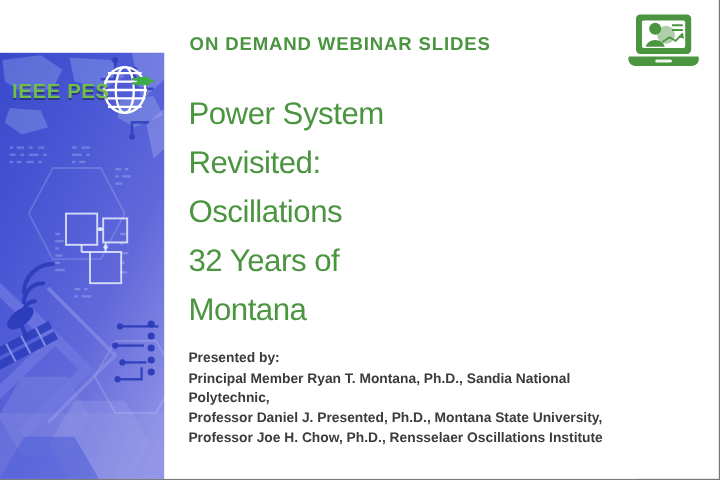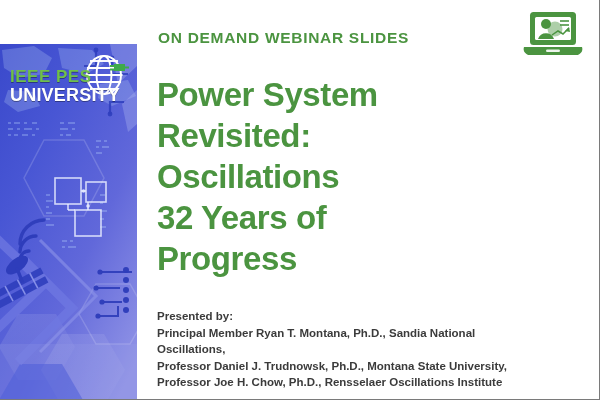--- a/index.html
+++ b/index.html
@@ -101,32 +101,32 @@
 
   .title {
     position: absolute;
     left: 20px;
     top: 74px;
     width: 430px;
   }
   .title-line {
     display: block;
     font-family: "Liberation Sans", sans-serif;
-    font-weight: bold;
-    font-size: 33px;
+    font-weight: normal;
+    font-size: 26px;
     line-height: 41px;
     color: #4b9440;
     letter-spacing: -0.4px;
     white-space: nowrap;
   }
 
   .presenters {
     position: absolute;
     left: 20px;
-    top: 308px;
+    top: 291px;
     width: 440px;
   }
   .presenter-line {
     display: block;
     font-family: "Liberation Sans", sans-serif;
     font-weight: bold;
     font-size: 11.5px;
     line-height: 16.5px;
     color: #3b3b3b;
     white-space: nowrap;
@@ -326,21 +326,20 @@
           <g>
             <rect x="34" y="14" width="11" height="7" fill="#3faa4a"></rect>
             <rect x="43" y="16.5" width="6" height="2" fill="#3faa4a"></rect>
             <rect x="30" y="15" width="5" height="2" fill="#3faa4a"></rect>
             <rect x="30" y="18.5" width="5" height="2" fill="#3faa4a"></rect>
           </g>
         </svg>
       </div>
       <div class="logo-text">
         <span class="logo-line1">IEEE PES</span>
-        <span class="logo-line2">UNIVERSITY</span>
       </div>
     </div>
   </div>
 
   <div class="content">
 
     <div class="eyebrow">ON DEMAND WEBINAR SLIDES</div>
 
     <div class="webinar-icon">
       <svg width="62" height="52" viewBox="0 0 62 52" xmlns="http://www.w3.org/2000/svg">
@@ -366,25 +365,25 @@
         </g>
         <polygon points="47,17 48,22 43,21" fill="#4b9440"></polygon>
       </svg>
     </div>
 
     <div class="title">
       <span class="title-line">Power System</span>
       <span class="title-line">Revisited:</span>
       <span class="title-line">Oscillations</span>
       <span class="title-line">32 Years of</span>
-      <span class="title-line">Progress</span>
+      <span class="title-line">Montana</span>
     </div>
 
     <div class="presenters">
       <span class="presenter-line">Presented by:</span>
       <span class="presenter-line">Principal Member Ryan T. Montana, Ph.D., Sandia National</span>
-      <span class="presenter-line">Oscillations,</span>
-      <span class="presenter-line">Professor Daniel J. Trudnowsk, Ph.D., Montana State University,</span>
+      <span class="presenter-line">Polytechnic,</span>
+      <span class="presenter-line">Professor Daniel J. Presented, Ph.D., Montana State University,</span>
       <span class="presenter-line">Professor Joe H. Chow, Ph.D., Rensselaer Oscillations Institute</span>
     </div>
 
   </div>
 </div>
 
 </body></html>

